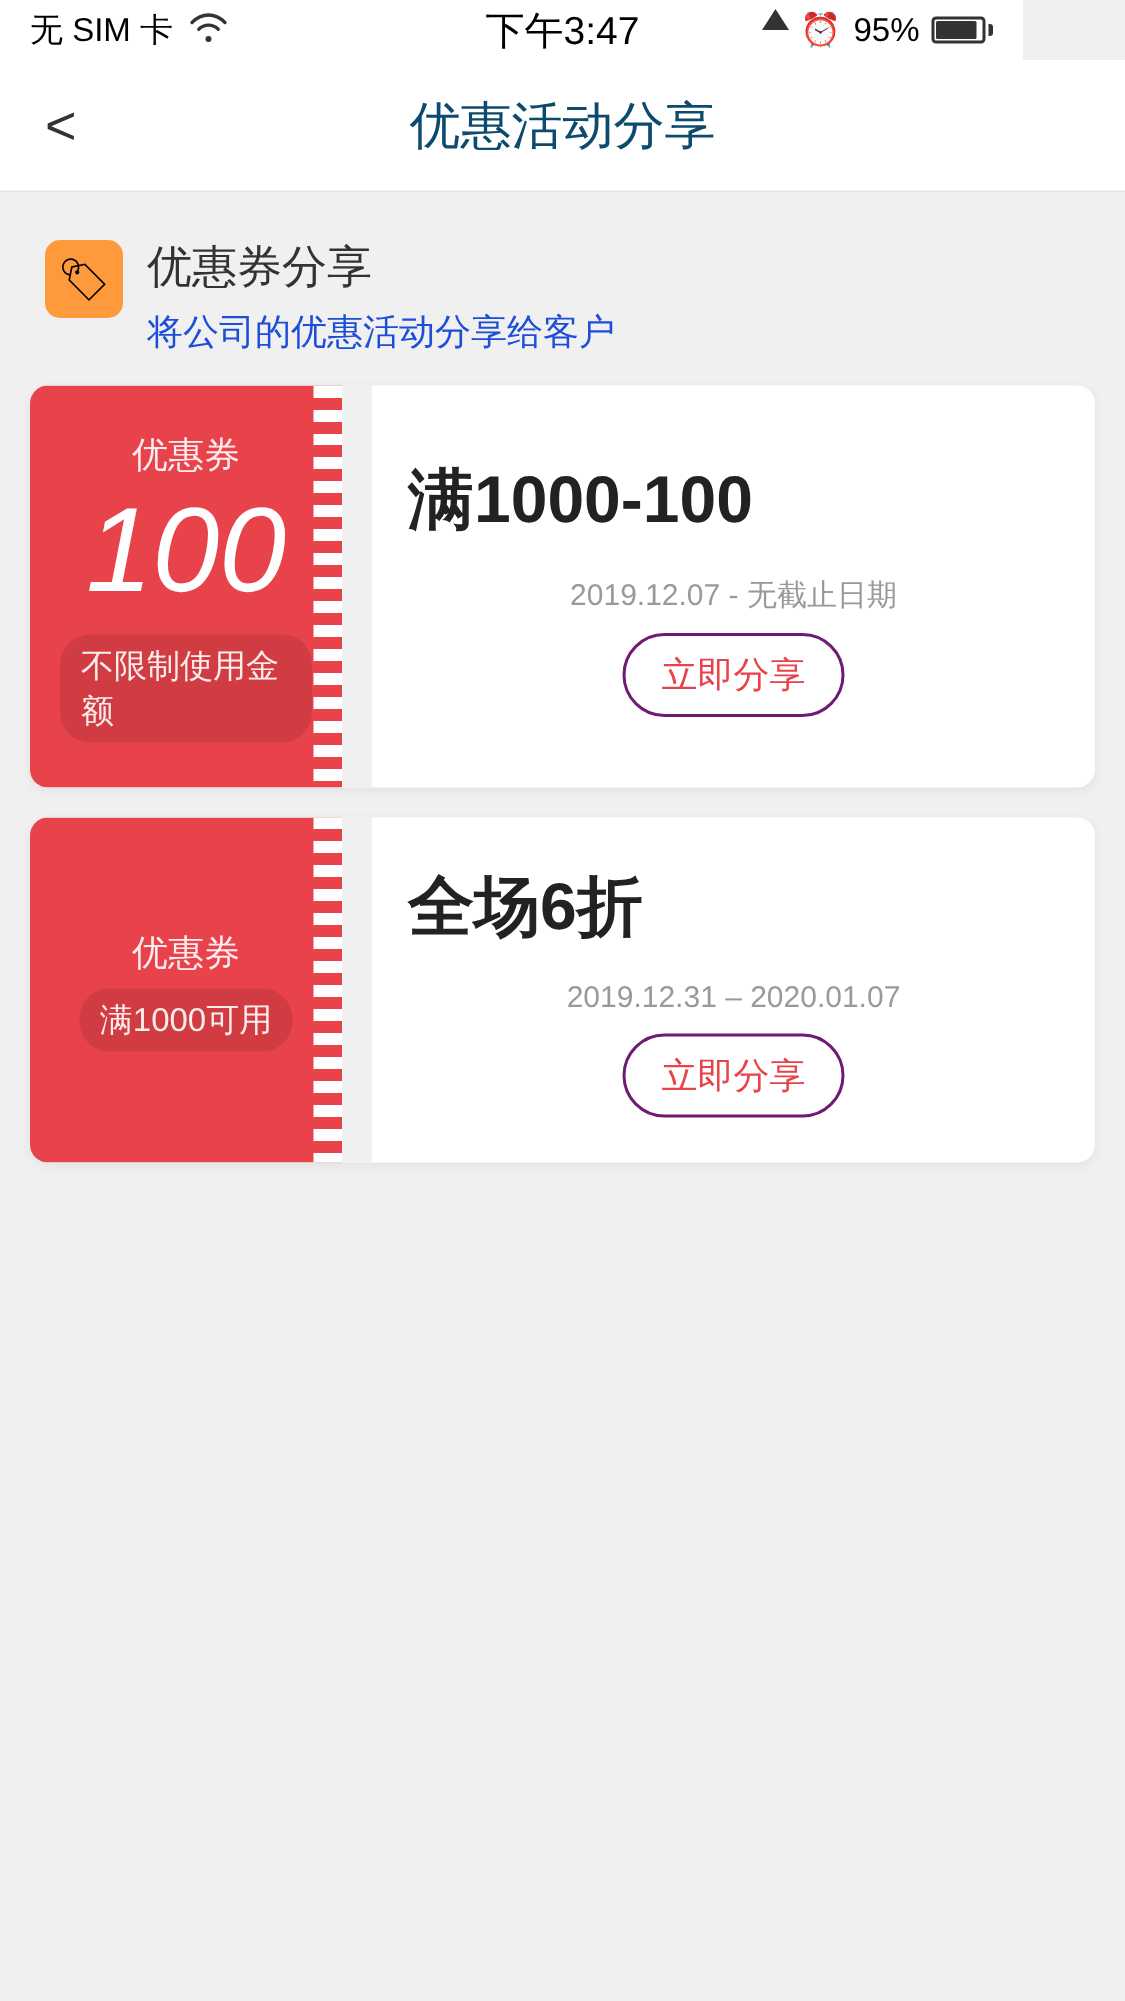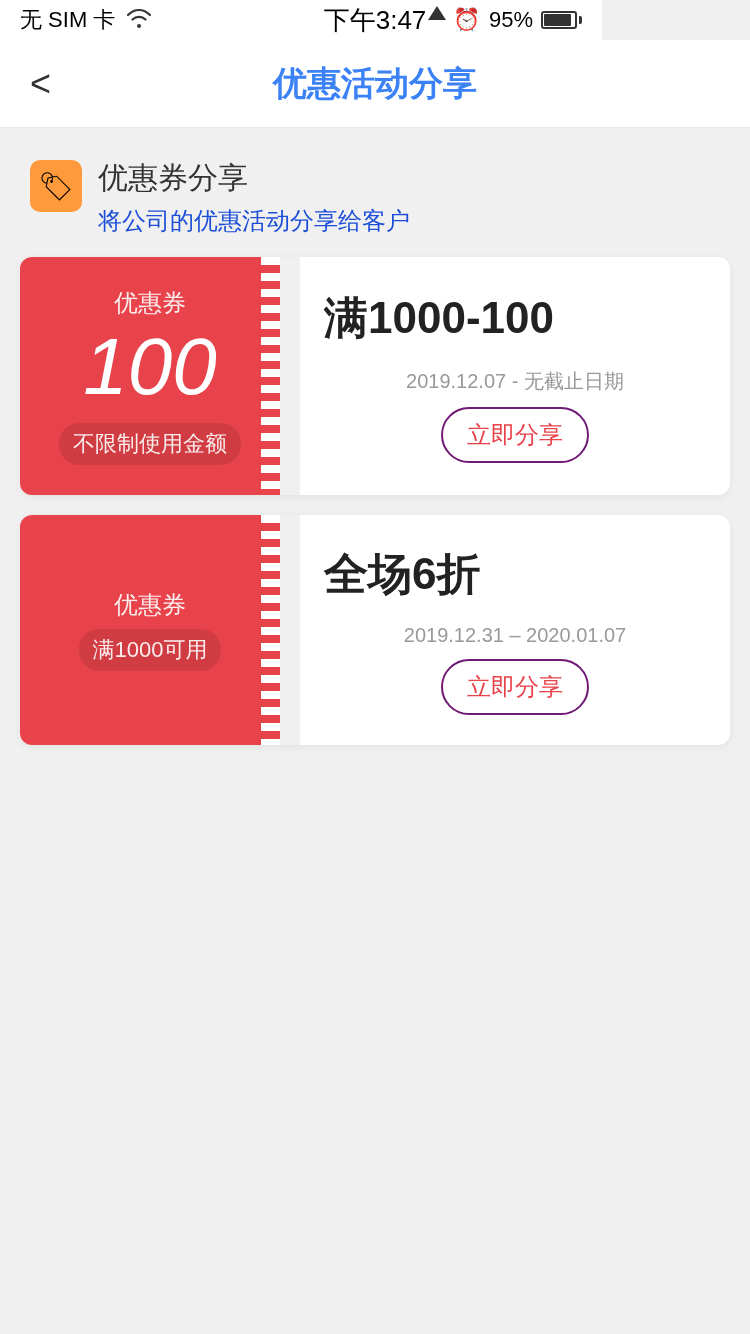--- a/index.html
+++ b/index.html
@@ -8,21 +8,21 @@
     body {
       width: 750px;
       min-height: 1334px;
       background: #f0f0f0;
       font-family: -apple-system, "PingFang SC", "Helvetica Neue", Arial, sans-serif;
       overflow-x: hidden;
     }
 
     
     .status-bar {
-      width: 602px;
+      width: 682px;
       height: 40px;
       background: #fff;
       display: flex;
       align-items: center;
       justify-content: space-between;
       padding: 0 20px;
       font-size: 24px;
     }
     .status-left {
       display: flex;
@@ -84,22 +84,22 @@
     }
     .nav-back {
       position: absolute;
       left: 30px;
       font-size: 36px;
       color: #333;
       cursor: pointer;
     }
     .nav-title {
       font-size: 34px;
-      font-weight: 700;
-      color: #3b82f6;
+      font-weight: 400;
+      color: #0c4a6e;
     }
 
     
     .section-header {
       background: #f0f0f0;
       padding: 30px 30px 20px 30px;
       display: flex;
       align-items: flex-start;
       gap: 16px;
     }
@@ -147,21 +147,21 @@
       overflow: hidden;
       display: flex;
       flex-direction: row;
       margin-bottom: 20px;
       box-shadow: 0 2px 8px rgba(0,0,0,0.06);
       position: relative;
     }
 
     
     .coupon-left {
-      width: 260px;
+      width: 208px;
       background: #e8434a;
       display: flex;
       flex-direction: column;
       align-items: center;
       justify-content: center;
       padding: 30px 20px;
       position: relative;
       flex-shrink: 0;
     }
 

